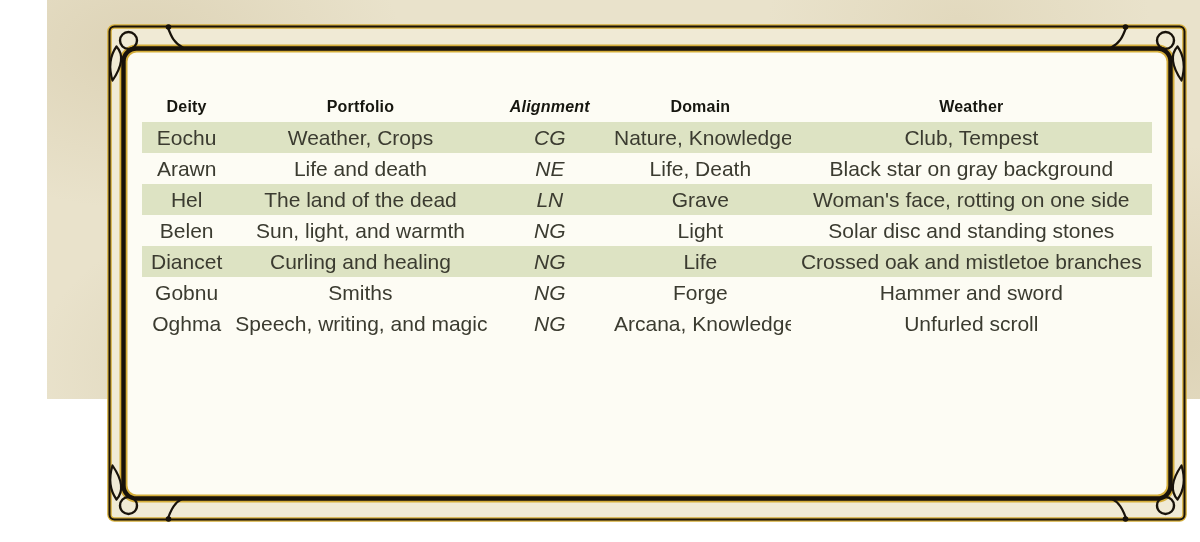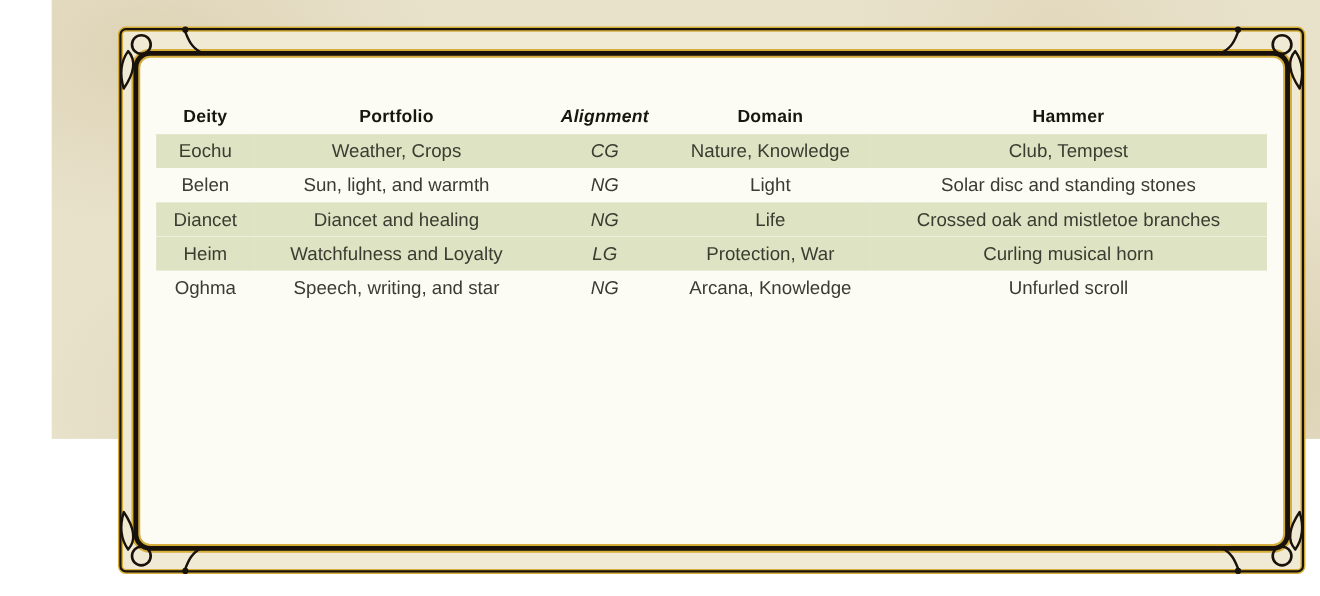--- a/index.html
+++ b/index.html
@@ -21,21 +21,21 @@
   }
   .frame-svg{position:absolute;left:0;top:0;}
   .content{
     position:absolute;left:95px;top:92px;width:1010px;
   }
   table{
     width:100%;border-collapse:collapse;table-layout:fixed;
   }
   th,td{padding:0 4px;text-align:center;vertical-align:middle;overflow:hidden;white-space:nowrap;}
   th{height:30px;font-size:16px;font-weight:bold;color:#16160f;letter-spacing:.2px;}
-  td{height:31px;font-size:17px;color:#3b3b30;}
+  td{height:31px;font-size:21px;color:#3b3b30;}
   tr.striped{background:#dde3c3;}
   th:nth-child(1),td:nth-child(1){width:8.4%;}
   th:nth-child(2),td:nth-child(2){width:25.8%;}
   th:nth-child(3),td:nth-child(3){width:11.6%;font-style:italic;}
   th:nth-child(4),td:nth-child(4){width:17.8%;}
   th:nth-child(5),td:nth-child(5){width:36.4%;}
 </style>
 </head>
 <body>
 
@@ -64,55 +64,69 @@
   </svg>
 
   <div class="content">
     <table>
       <thead>
         <tr>
           <th>Deity</th>
           <th>Portfolio</th>
           <th>Alignment</th>
           <th>Domain</th>
-          <th>Hammer</th>
+          <th>Weather</th>
         </tr>
       </thead>
       <tbody>
           <tr class="striped">
             <td>Eochu</td>
             <td>Weather, Crops</td>
             <td>CG</td>
             <td>Nature, Knowledge</td>
             <td>Club, Tempest</td>
           </tr>
           <tr>
+            <td>Arawn</td>
+            <td>Life and death</td>
+            <td>NE</td>
+            <td>Life, Death</td>
+            <td>Black star on gray background</td>
+          </tr>
+          <tr class="striped">
+            <td>Hel</td>
+            <td>The land of the dead</td>
+            <td>LN</td>
+            <td>Grave</td>
+            <td>Woman's face, rotting on one side</td>
+          </tr>
+          <tr>
             <td>Belen</td>
             <td>Sun, light, and warmth</td>
             <td>NG</td>
             <td>Light</td>
             <td>Solar disc and standing stones</td>
           </tr>
           <tr class="striped">
             <td>Diancet</td>
-            <td>Diancet and healing</td>
+            <td>Curling and healing</td>
             <td>NG</td>
             <td>Life</td>
             <td>Crossed oak and mistletoe branches</td>
           </tr>
-          <tr class="striped">
-            <td>Heim</td>
-            <td>Watchfulness and Loyalty</td>
-            <td>LG</td>
-            <td>Protection, War</td>
-            <td>Curling musical horn</td>
+          <tr>
+            <td>Gobnu</td>
+            <td>Smiths</td>
+            <td>NG</td>
+            <td>Forge</td>
+            <td>Hammer and sword</td>
           </tr>
           <tr>
             <td>Oghma</td>
-            <td>Speech, writing, and star</td>
+            <td>Speech, writing, and magic</td>
             <td>NG</td>
             <td>Arcana, Knowledge</td>
             <td>Unfurled scroll</td>
           </tr>
         </tbody>
     </table>
   </div>
 
 </div>
 

